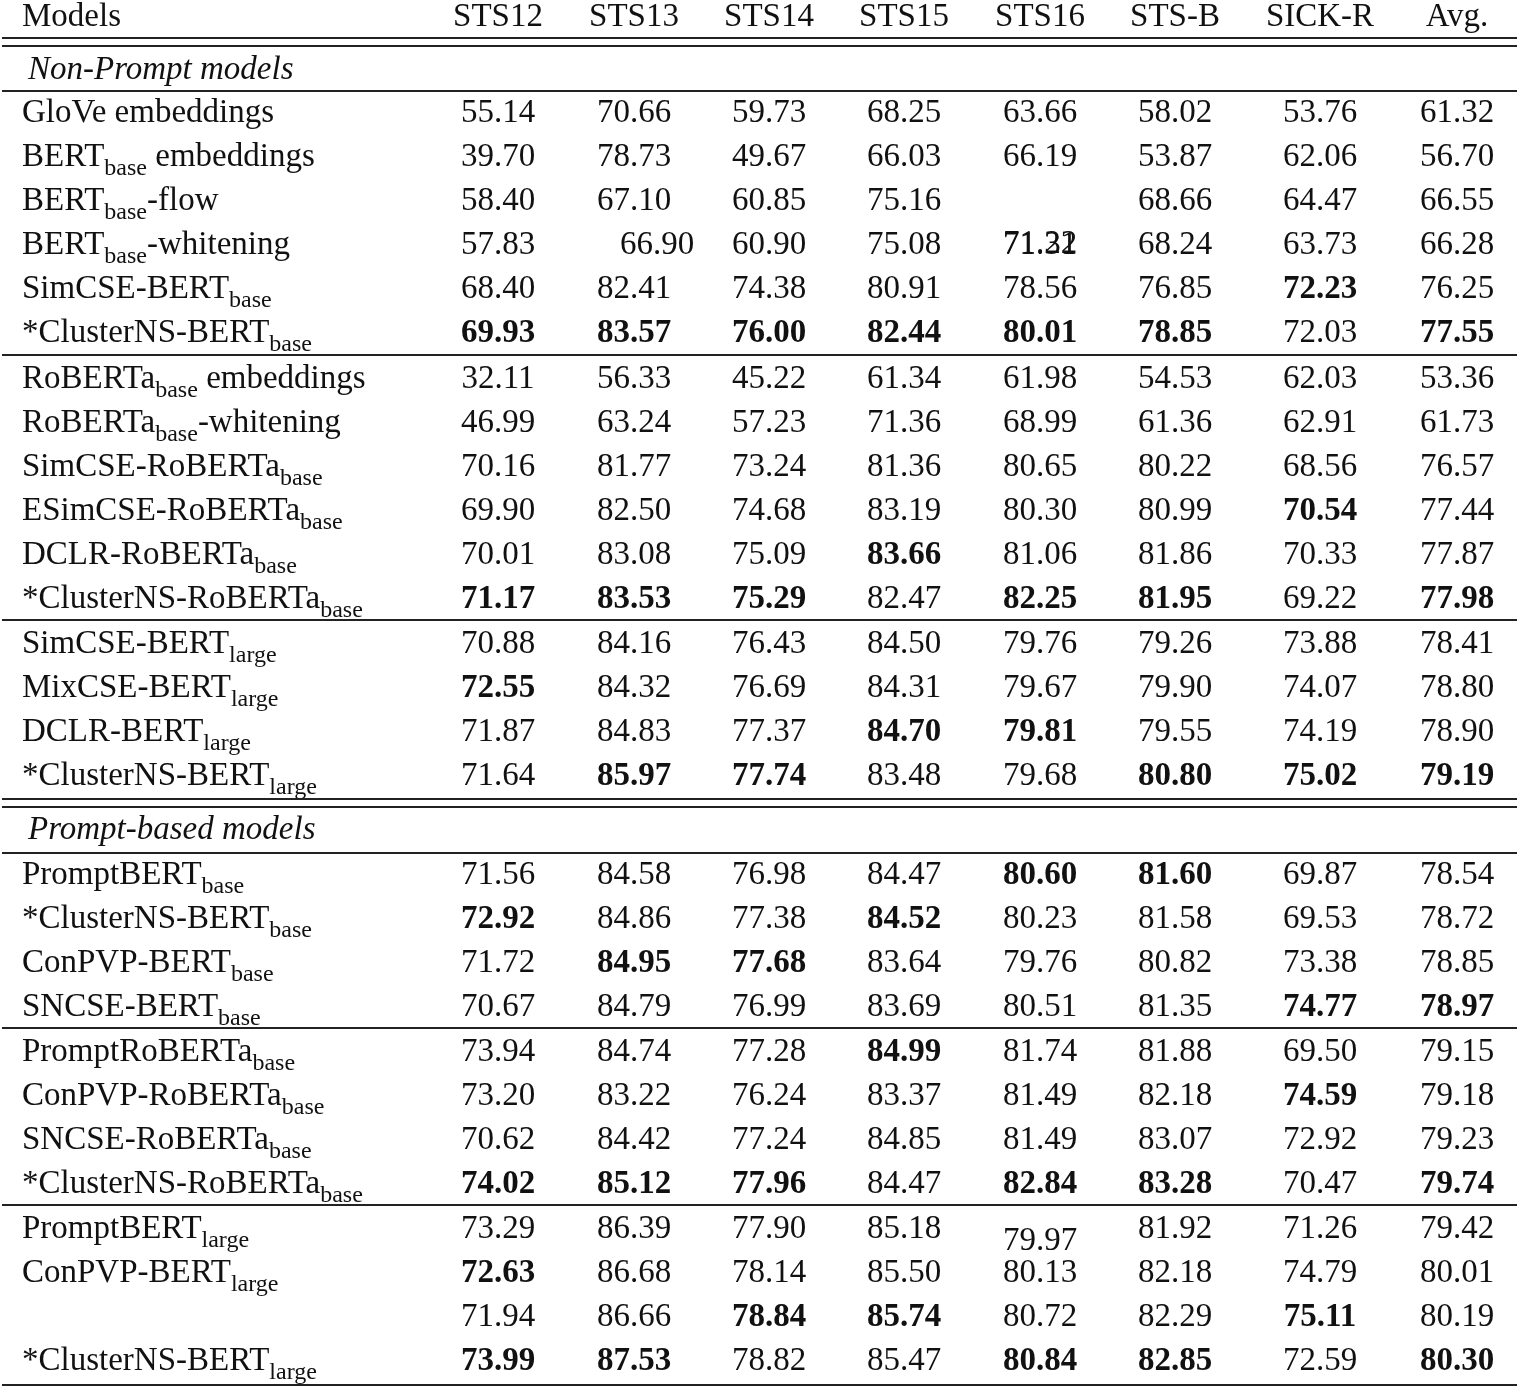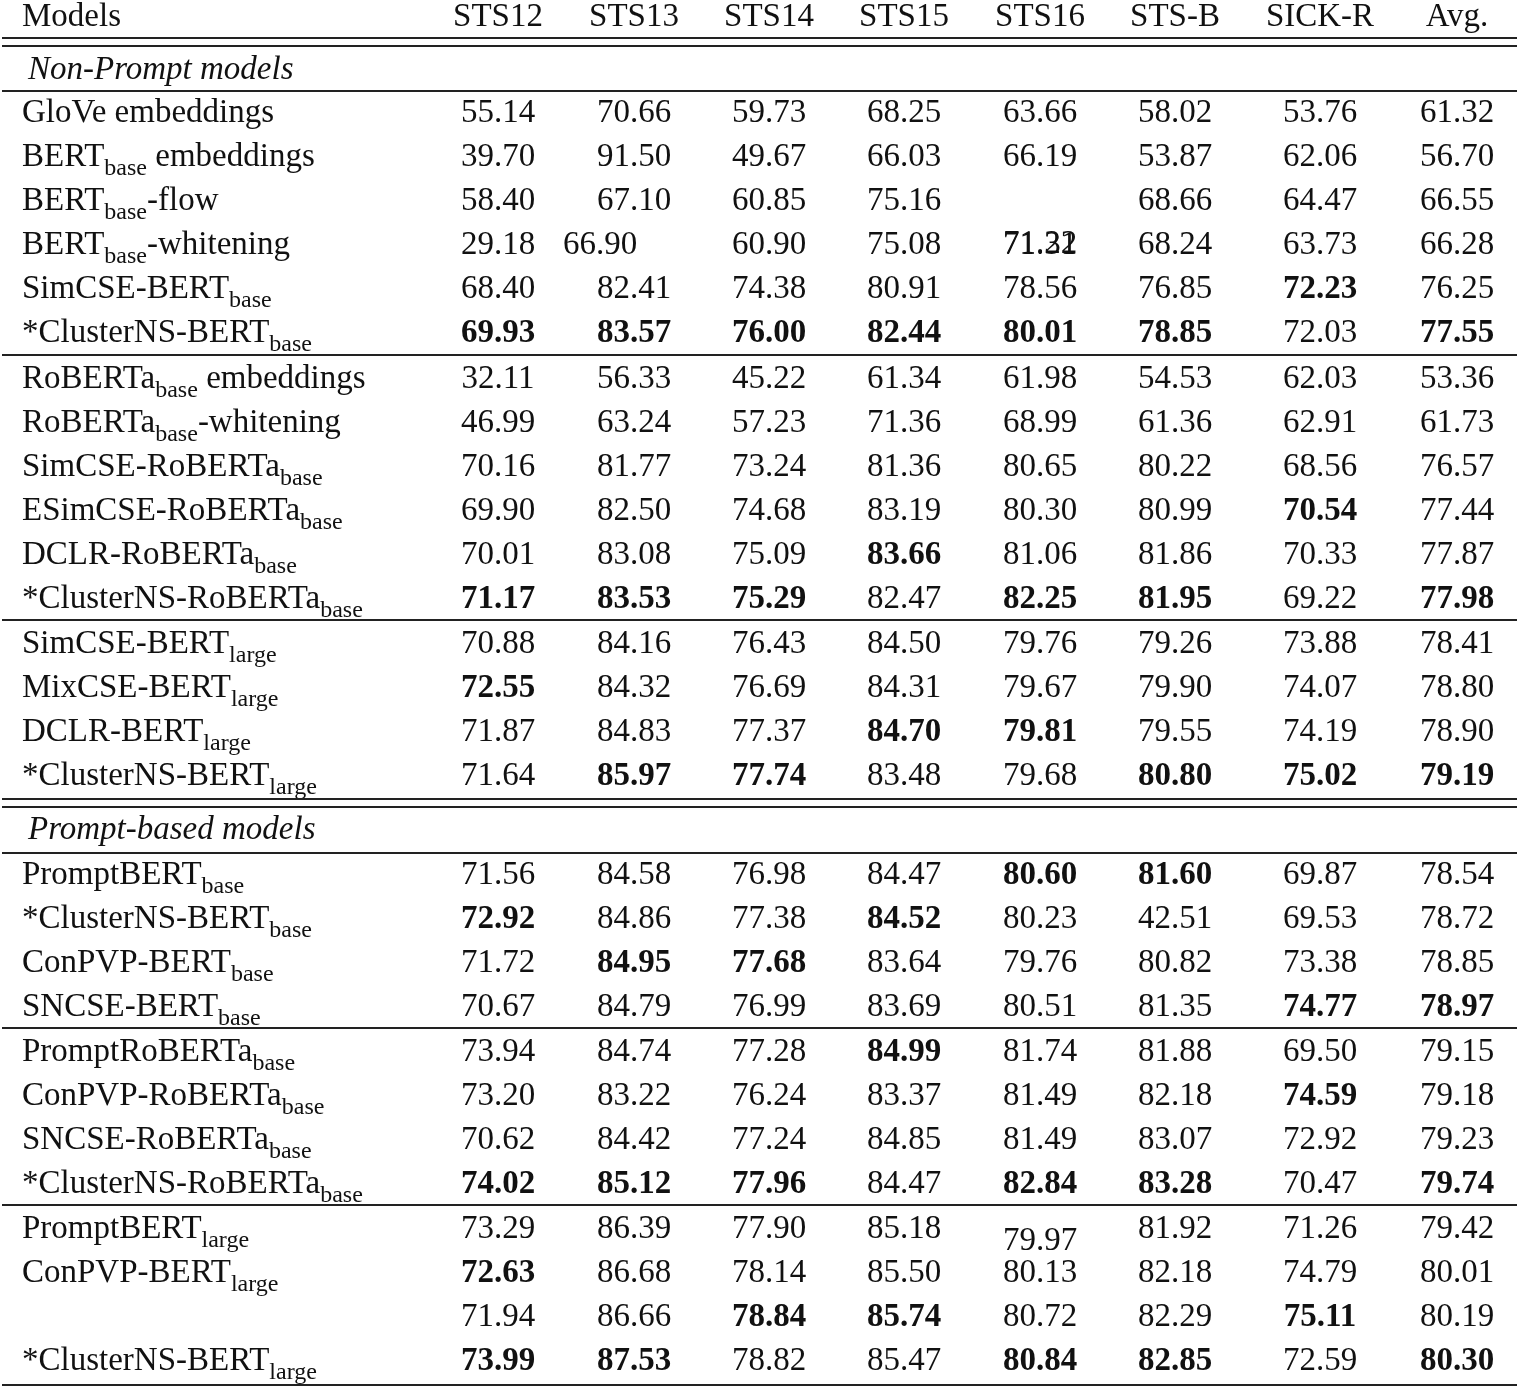--- a/index.html
+++ b/index.html
@@ -44,43 +44,43 @@
       <span class="cell num" style="left:699px;">59.73</span>
       <span class="cell num" style="left:834px;">68.25</span>
       <span class="cell num" style="left:970px;">63.66</span>
       <span class="cell num" style="left:1105px;">58.02</span>
       <span class="cell num" style="left:1250px;">53.76</span>
       <span class="cell num" style="left:1387px;">61.32</span>
     </div>
     <div class="row" style="top:133px;">
       <span class="cell name"><span>BERT</span><span class="sub">base</span><span>&nbsp;embeddings</span></span>
       <span class="cell num" style="left:428px;">39.70</span>
-      <span class="cell num" style="left:564px;">91.50</span>
+      <span class="cell num" style="left:564px;">78.73</span>
       <span class="cell num" style="left:699px;">49.67</span>
       <span class="cell num" style="left:834px;">66.03</span>
       <span class="cell num" style="left:970px;">66.19</span>
       <span class="cell num" style="left:1105px;">53.87</span>
       <span class="cell num" style="left:1250px;">62.06</span>
       <span class="cell num" style="left:1387px;">56.70</span>
     </div>
     <div class="row" style="top:177px;">
       <span class="cell name"><span>BERT</span><span class="sub">base</span><span>-flow</span></span>
       <span class="cell num" style="left:428px;">58.40</span>
       <span class="cell num" style="left:564px;">67.10</span>
       <span class="cell num" style="left:699px;">60.85</span>
       <span class="cell num" style="left:834px;">75.16</span>
       <span class="cell num" style="left:970px;margin-top:43px;">71.22</span>
       <span class="cell num" style="left:1105px;">68.66</span>
       <span class="cell num" style="left:1250px;">64.47</span>
       <span class="cell num" style="left:1387px;">66.55</span>
     </div>
     <div class="row" style="top:221px;">
       <span class="cell name"><span>BERT</span><span class="sub">base</span><span>-whitening</span></span>
-      <span class="cell num" style="left:428px;">29.18</span>
-      <span class="cell num" style="left:530px;">66.90</span>
+      <span class="cell num" style="left:428px;">57.83</span>
+      <span class="cell num" style="left:587px;">66.90</span>
       <span class="cell num" style="left:699px;">60.90</span>
       <span class="cell num" style="left:834px;">75.08</span>
       <span class="cell num" style="left:970px;">71.31</span>
       <span class="cell num" style="left:1105px;">68.24</span>
       <span class="cell num" style="left:1250px;">63.73</span>
       <span class="cell num" style="left:1387px;">66.28</span>
     </div>
     <div class="row" style="top:265px;">
       <span class="cell name"><span>SimCSE-BERT</span><span class="sub">base</span></span>
       <span class="cell num" style="left:428px;">68.40</span>
@@ -230,21 +230,21 @@
       <span class="cell num" style="left:1250px;">69.87</span>
       <span class="cell num" style="left:1387px;">78.54</span>
     </div>
     <div class="row" style="top:895px;">
       <span class="cell name"><span>*ClusterNS-BERT</span><span class="sub">base</span></span>
       <span class="cell num b" style="left:428px;">72.92</span>
       <span class="cell num" style="left:564px;">84.86</span>
       <span class="cell num" style="left:699px;">77.38</span>
       <span class="cell num b" style="left:834px;">84.52</span>
       <span class="cell num" style="left:970px;">80.23</span>
-      <span class="cell num" style="left:1105px;">42.51</span>
+      <span class="cell num" style="left:1105px;">81.58</span>
       <span class="cell num" style="left:1250px;">69.53</span>
       <span class="cell num" style="left:1387px;">78.72</span>
     </div>
     <div class="row" style="top:939px;">
       <span class="cell name"><span>ConPVP-BERT</span><span class="sub">base</span></span>
       <span class="cell num" style="left:428px;">71.72</span>
       <span class="cell num b" style="left:564px;">84.95</span>
       <span class="cell num b" style="left:699px;">77.68</span>
       <span class="cell num" style="left:834px;">83.64</span>
       <span class="cell num" style="left:970px;">79.76</span>

